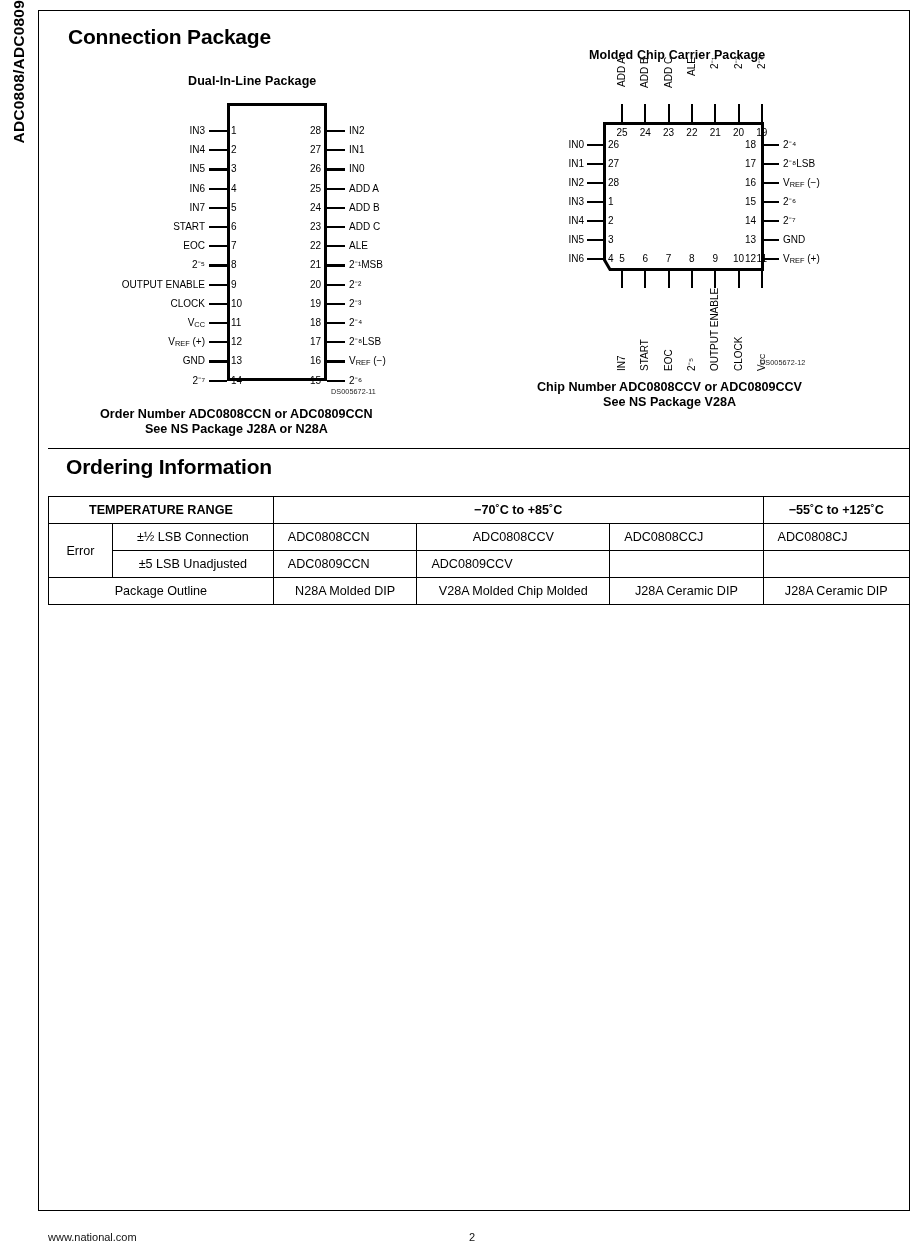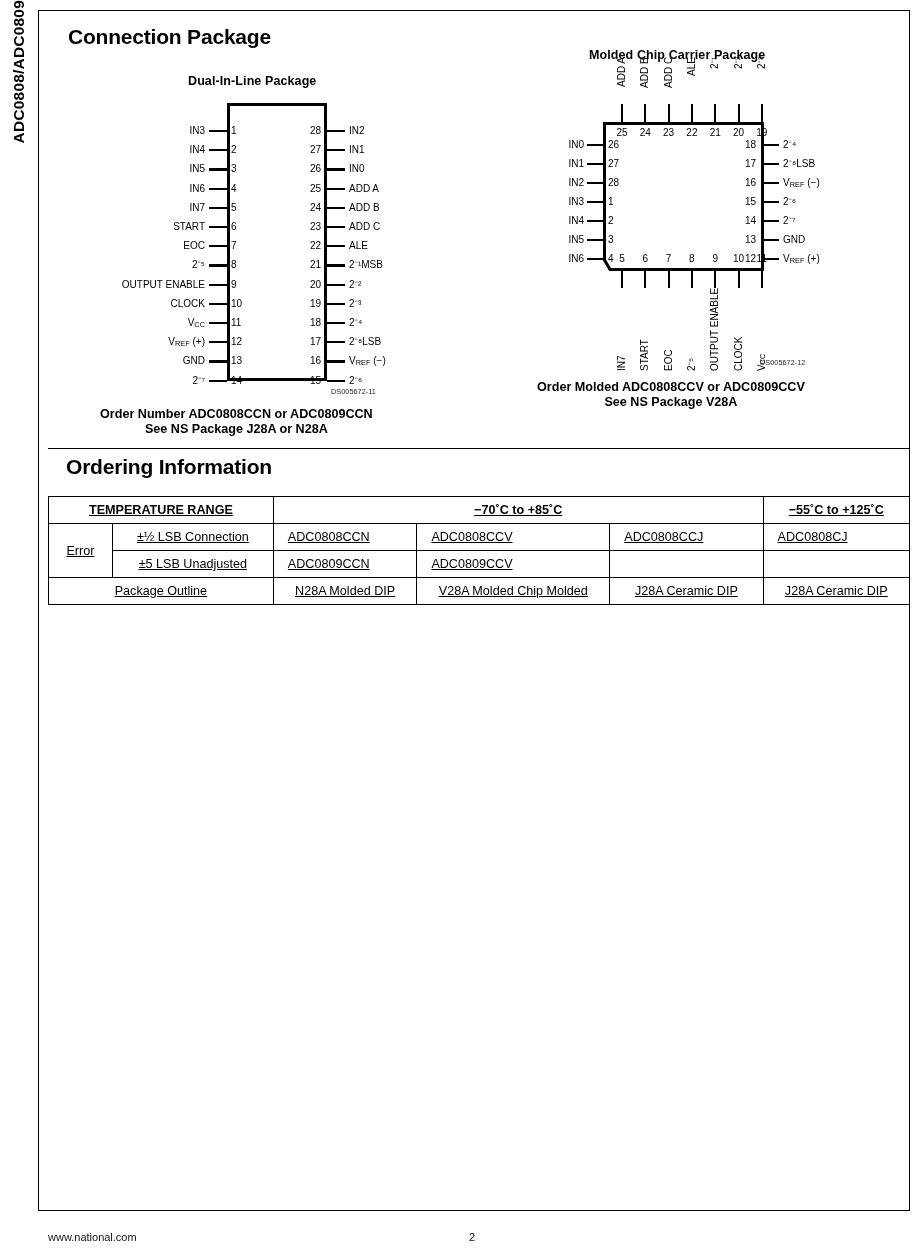--- a/index.html
+++ b/index.html
@@ -130,21 +130,20 @@
     width: 862px;
     border-collapse: collapse;
     font-size: 12.6px;
   }
   #ordering-table td {
     border: 1.1px solid #000;
     padding: 3px 14px;
     height: 20px;
     vertical-align: middle;
     white-space: nowrap;
-    text-decoration: underline;
   }
   .c-hdr   { font-weight: bold; text-align: center; }
   .c-ctr   { text-align: center; }
   .c-left  { text-align: left; }
 
   
   #footer-rule {
     position: absolute;
     left: 38px; top: 1210px;
     width: 872px; height: 1.2px;
@@ -368,36 +367,36 @@
       <div class="lead lead-v" style="left: 737.5px; top: 269px; height: 19px;"></div>
       <div class="pin-num" style="left: 731.5px; top: 254px; width: 14px; text-align: center;">10</div>
       <div class="pin-lbl v" style="left: 732.5px; top: 291px; height: 80px; text-align: left;">CLOCK</div>
       <div class="lead lead-v" style="left: 760.8px; top: 269px; height: 19px;"></div>
       <div class="pin-num" style="left: 754.8px; top: 254px; width: 14px; text-align: center;">11</div>
       <div class="pin-lbl v" style="left: 755.8px; top: 291px; height: 80px; text-align: left;">V<sub>CC</sub></div>
     </div>
 </div>
 <div class="doc-id" id="id-plcc">DS005672-12</div>
 <div class="caption" id="cap-plcc">
-  <div>Order Molded ADC0808CCV or ADC0809CCV</div>
+  <div>Chip Number ADC0808CCV or ADC0809CCV</div>
   <div>See NS Package V28A</div>
 </div>
 
 <table id="ordering-table">
   <tbody id="ordering-body">
       <tr>
         <td class="c-hdr" colspan="2" style="width: 218px;">TEMPERATURE RANGE</td>
         <td class="c-hdr" colspan="3">−70˚C to +85˚C</td>
         <td class="c-hdr" style="width: 145px;">−55˚C to +125˚C</td>
       </tr>
       <tr>
         <td class="c-ctr" rowspan="2" style="width: 48px;">Error</td>
         <td class="c-ctr" style="width: 170px;">±½ LSB Connection</td>
         <td class="c-left" style="width: 142px;">ADC0808CCN</td>
-        <td class="c-left" style="width: 192px;">ADC0808CCV</td>
+        <td class="c-left" style="width: 192px; text-align: center;">ADC0808CCV</td>
         <td class="c-left" style="width: 165px;">ADC0808CCJ</td>
         <td class="c-left">ADC0808CJ</td>
       </tr>
       <tr>
         <td class="c-ctr" style="width: 170px;">±5 LSB Unadjusted</td>
         <td class="c-left" style="width: 142px;">ADC0809CCN</td>
         <td class="c-left" style="width: 192px;">ADC0809CCV</td>
         <td class="c-left" style="width: 165px;"></td>
         <td class="c-left"></td>
       </tr>

